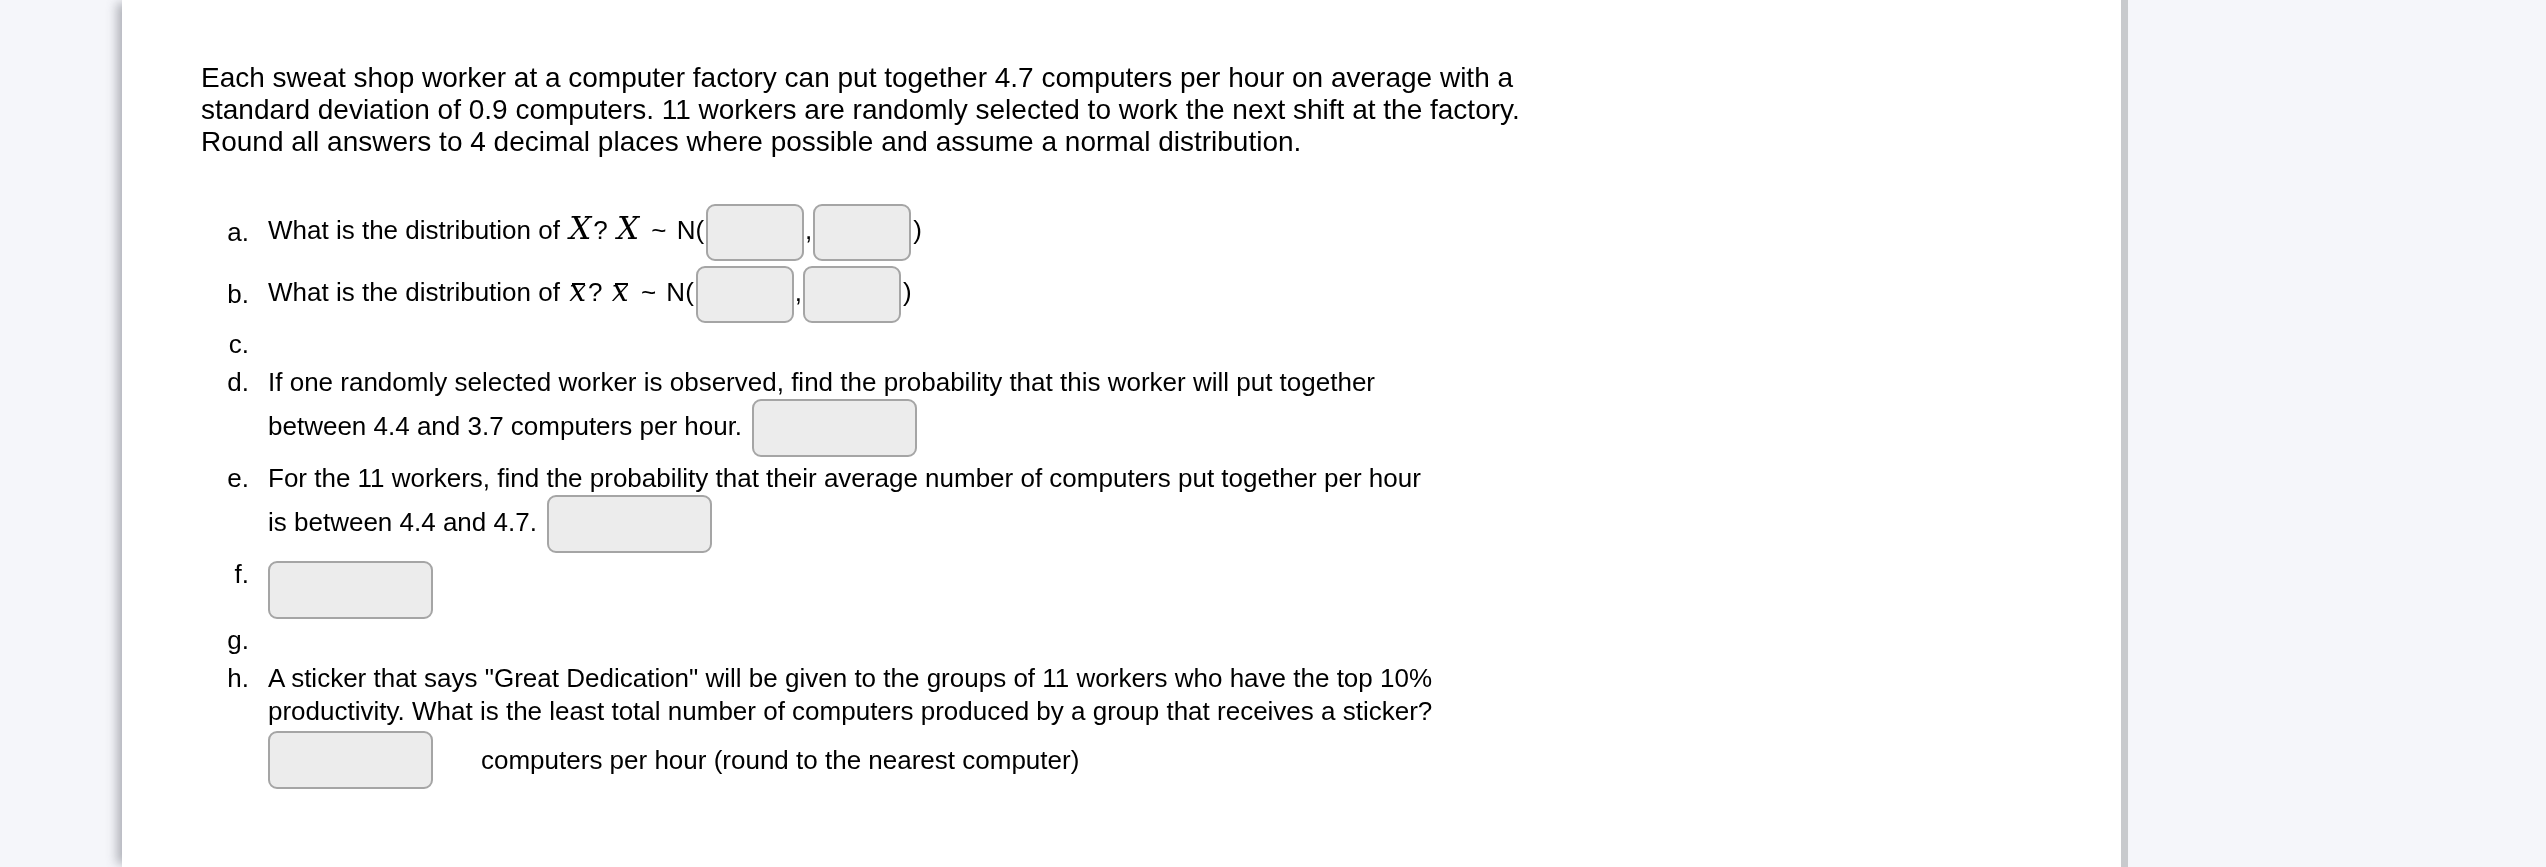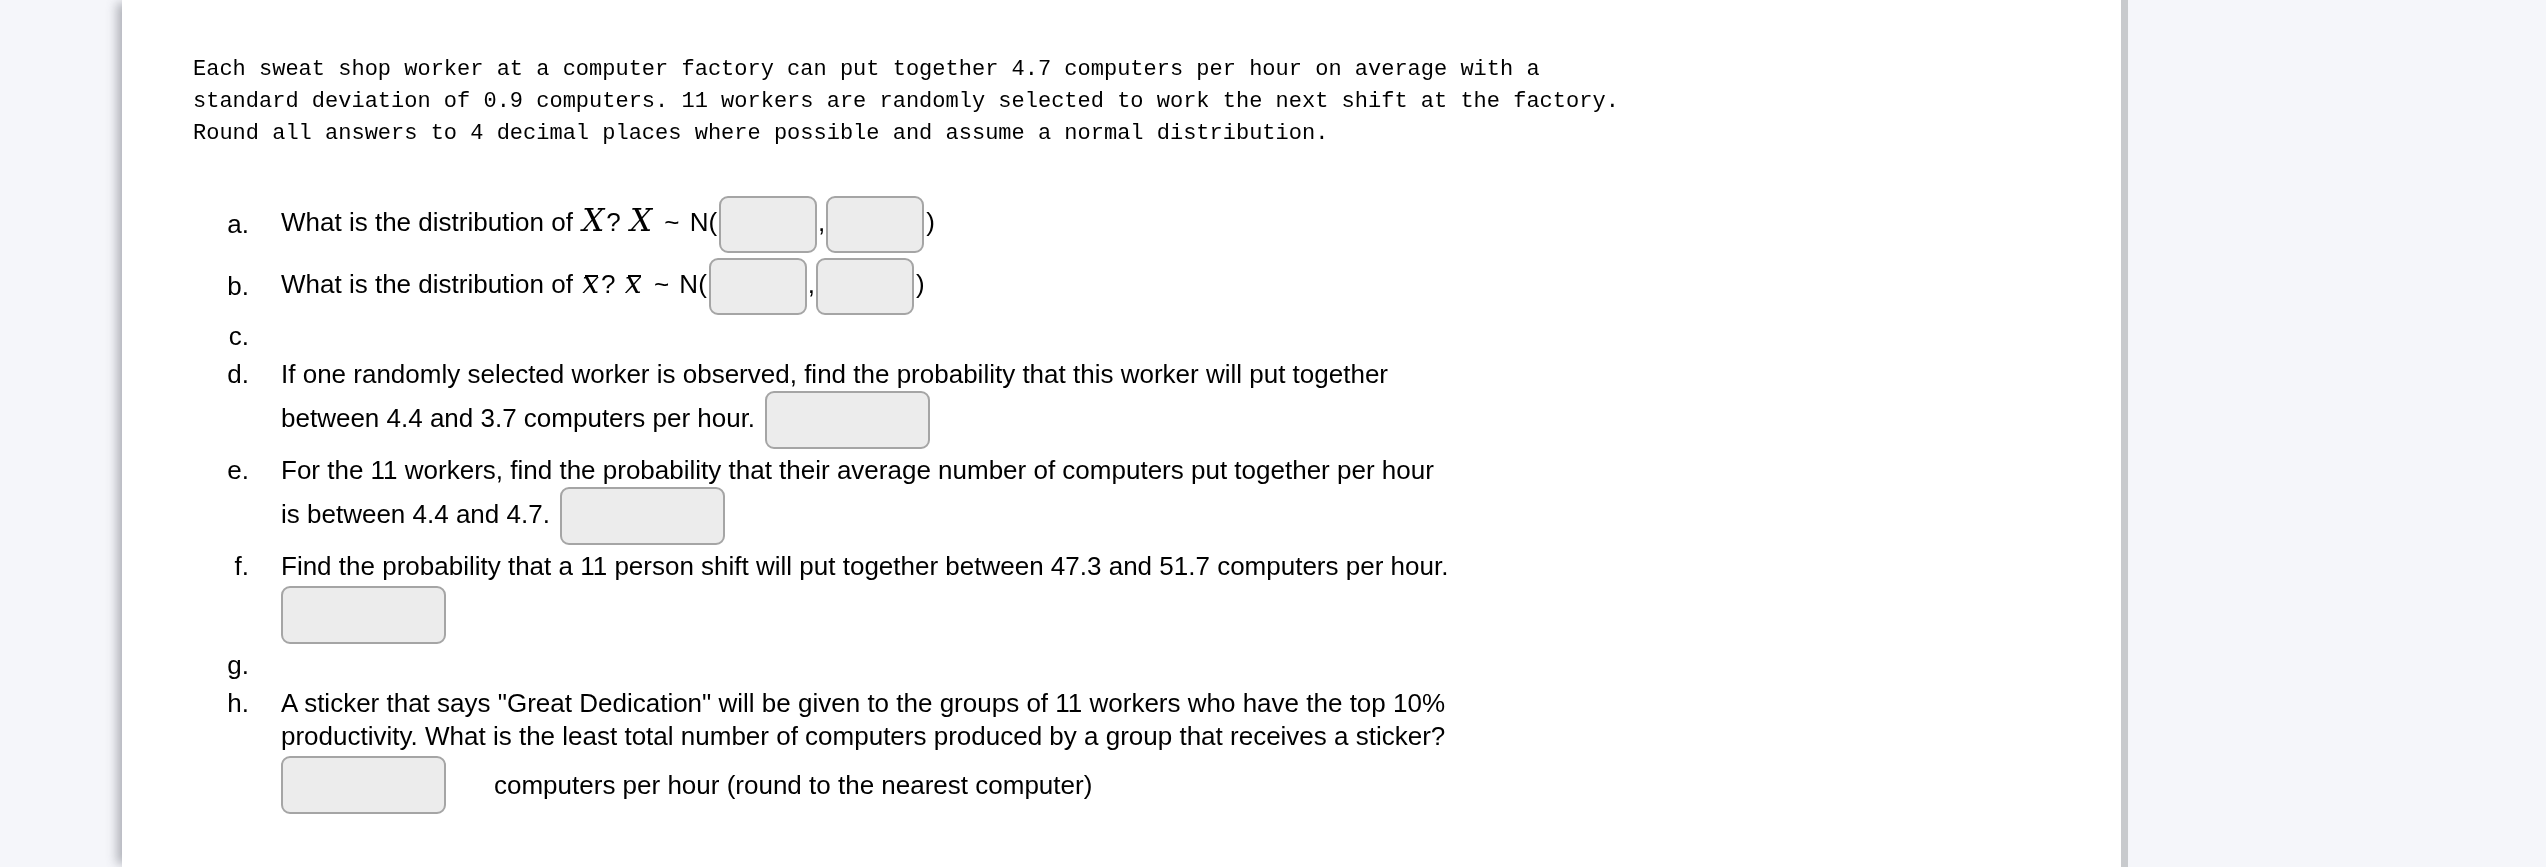--- a/index.html
+++ b/index.html
@@ -26,44 +26,43 @@
     height: 867px;
     background: #ffffff;
     border-right: 7px solid #c8cacd;
     box-shadow: -8px 0 10px -3px rgba(90, 94, 105, 0.45);
     box-sizing: content-box;
   }
   .panel-inner {
     padding: 46px 30px 0 63px;
   }
   .intro {
-    margin: 8px;
-    font-size: 22px;
+    margin: 16px;
+    font-size: 28px;
     line-height: 32px;
     white-space: pre-line;
-    font-family: Liberation Mono, monospace;
   }
   .qlist {
     margin-top: 46px;
   }
   .item {
     display: flex;
     margin-bottom: 5px;
   }
   .row-center { align-items: center; }
   .row-top { align-items: flex-start; }
   .marker {
     flex: none;
     width: 64px;
     text-align: right;
     font-size: 26px;
     line-height: 33px;
   }
   .content {
-    margin-left: 32px;
+    margin-left: 19px;
     font-size: 26px;
     line-height: 33px;
   }
   .pre { white-space: pre-line; }
   .mvar {
     font-family: "DejaVu Serif", "Liberation Serif", serif;
     font-style: italic;
     font-size: 31px;
     margin: 0 2px;
   }
@@ -184,21 +183,20 @@
           <span class="marker">e.</span>
           <div class="content">
             <span class="pre">For the 11 workers, find the probability that their average number of computers put together per hour
 is between 4.4 and 4.7.</span><input type="text" class="ans wide after-text-box" style="">
           </div>
         </div>
 
         <div class="item row-top">
           <span class="marker">f.</span>
           <div class="content">
-            <div>Find the probability that a 11 person shift will put together between 47.3 and 51.7 computers per hour.</div>
             <div class="box-row own-line-box">
                 <input type="text" class="ans wide" style="">
               </div>
           </div>
         </div>
 
         <div class="item row-top">
           <span class="marker">g.</span>
         </div>
 

